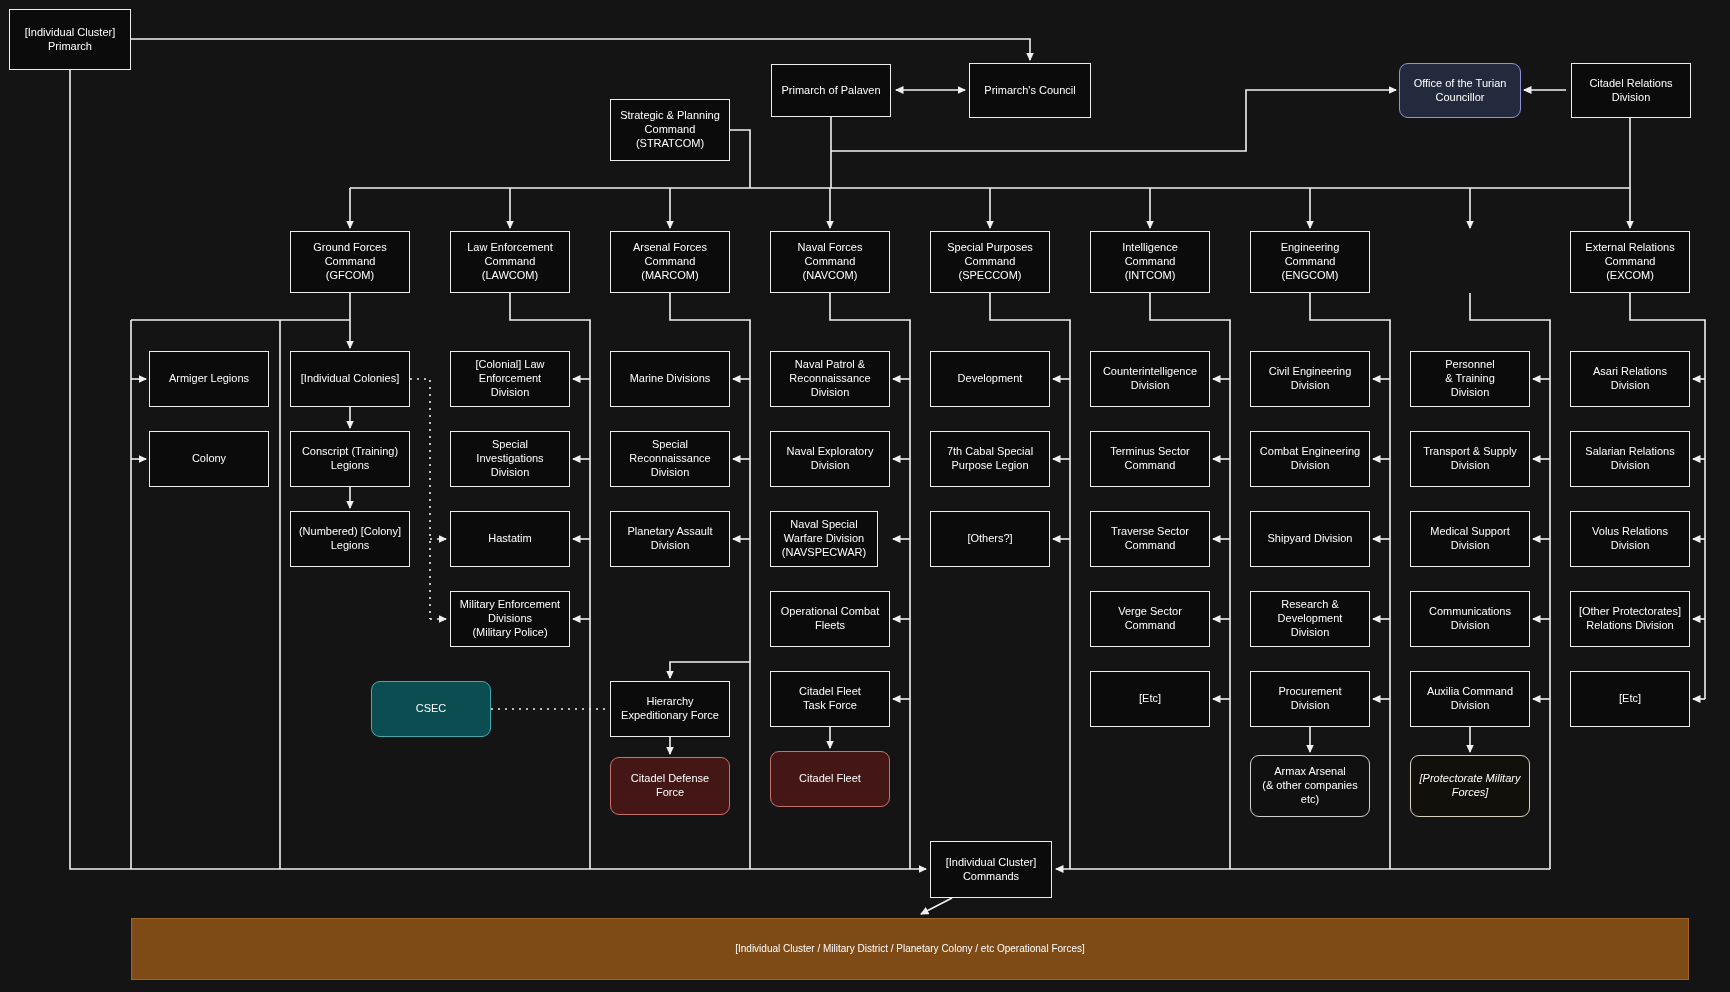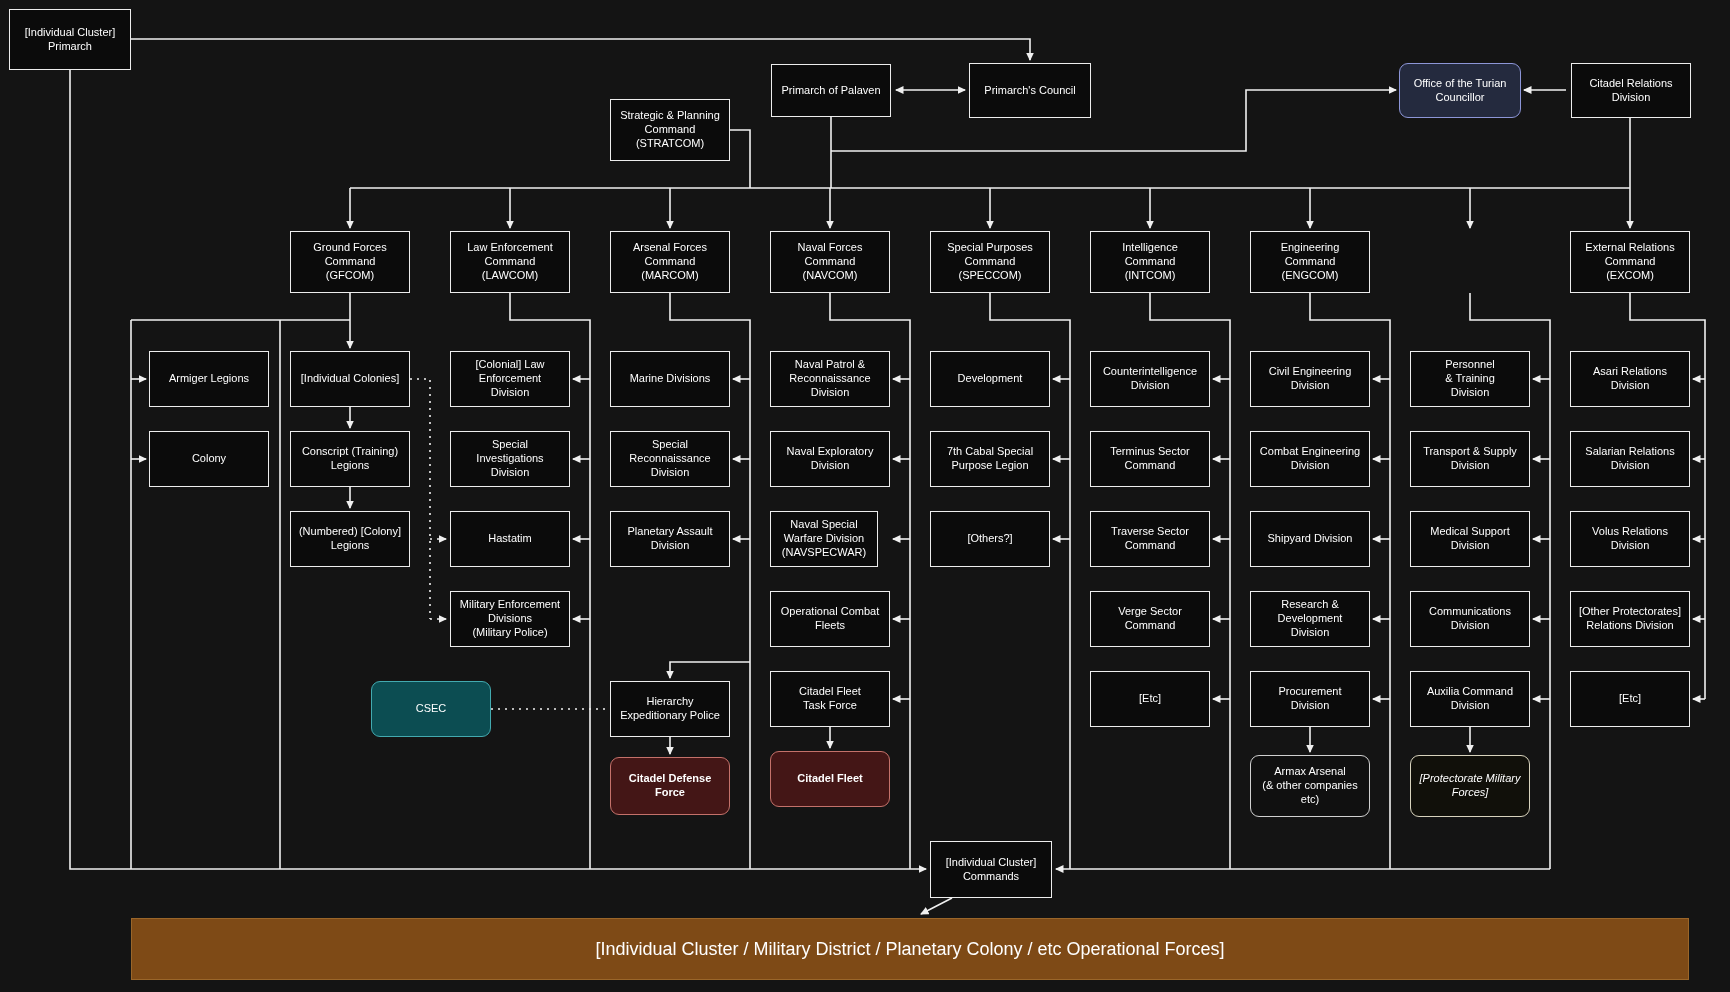--- a/index.html
+++ b/index.html
@@ -17,24 +17,24 @@
     background:var(--box-fill,#0b0b0b);
     border:1.5px solid var(--box-border,#ededed);
     color:var(--text,#ffffff);
     display:flex;align-items:center;justify-content:center;
     text-align:center;font-size:11px;line-height:1.25;
     white-space:pre-line;padding:2px 3px;
   }
   .rounded{border-radius:9px;}
   .navy{background:var(--navy-fill,#242a3e);border-color:var(--navy-border,#8d96d8);}
   .teal{background:var(--teal-fill,#0c4d52);border-color:var(--teal-border,#43aab0);}
-  .red{background:var(--red-fill,#441616);border-color:var(--red-border,#c4716a);font-weight:bold;}
+  .red{background:var(--red-fill,#441616);border-color:var(--red-border,#c4716a);}
   .grayb{background:var(--gray-fill,#101010);border-color:var(--gray-border,#d0d0d0);}
   .pale{background:var(--pale-fill,#11100a);border-color:var(--pale-border,#d8d3bd);font-style:italic;}
-  .bar{background:var(--bar-fill,#7e4a16);border-color:var(--bar-border,#9a662a);font-size:18px;}
+  .bar{background:var(--bar-fill,#7e4a16);border-color:var(--bar-border,#9a662a);font-size:10px;}
 </style>
 </head>
 <body>
 
 <div class="canvas">
 
   <svg class="wires" viewBox="0 0 1730 992">
     <defs>
       <marker id="ah" markerUnits="userSpaceOnUse" markerWidth="10" markerHeight="9" refX="7.5" refY="4" orient="auto">
         <path d="M0 0 L8.5 4 L0 8 Z"></path>
@@ -190,21 +190,21 @@
 Divisions
 (Military Police)</div>
 
   <div class="node" style="left:610px;top:351px;width:120px;height:56px">Marine Divisions</div>
   <div class="node" style="left:610px;top:431px;width:120px;height:56px">Special
 Reconnaissance
 Division</div>
   <div class="node" style="left:610px;top:511px;width:120px;height:56px">Planetary Assault
 Division</div>
   <div class="node" style="left:610px;top:681px;width:120px;height:56px">Hierarchy
-Expeditionary Police</div>
+Expeditionary Force</div>
   <div class="node rounded red" style="left:610px;top:757px;width:120px;height:58px">Citadel Defense
 Force</div>
 
   <div class="node" style="left:770px;top:351px;width:120px;height:56px">Naval Patrol &amp;
 Reconnaissance
 Division</div>
   <div class="node" style="left:770px;top:431px;width:120px;height:56px">Naval Exploratory
 Division</div>
   <div class="node" style="left:770px;top:511px;width:108px;height:56px">Naval Special
 Warfare Division

